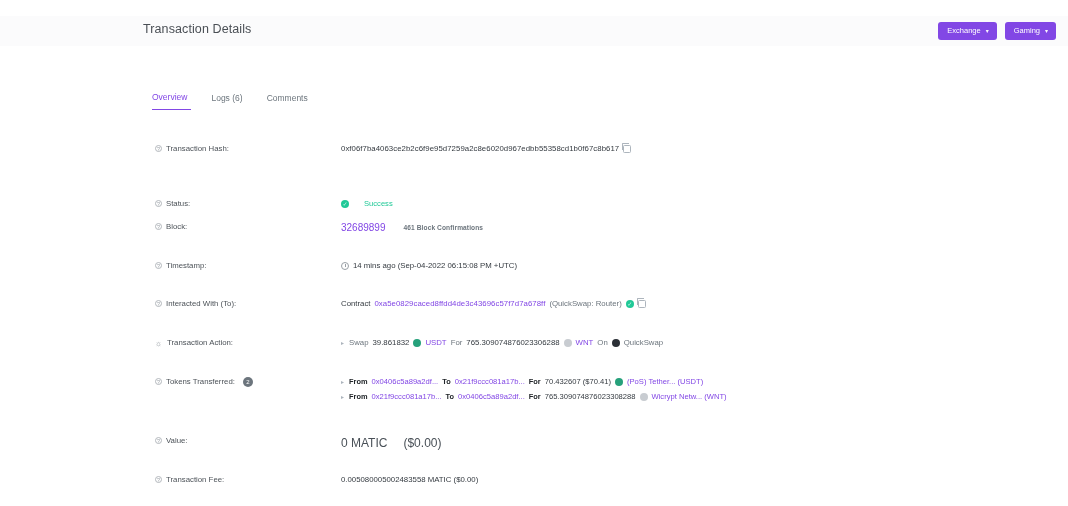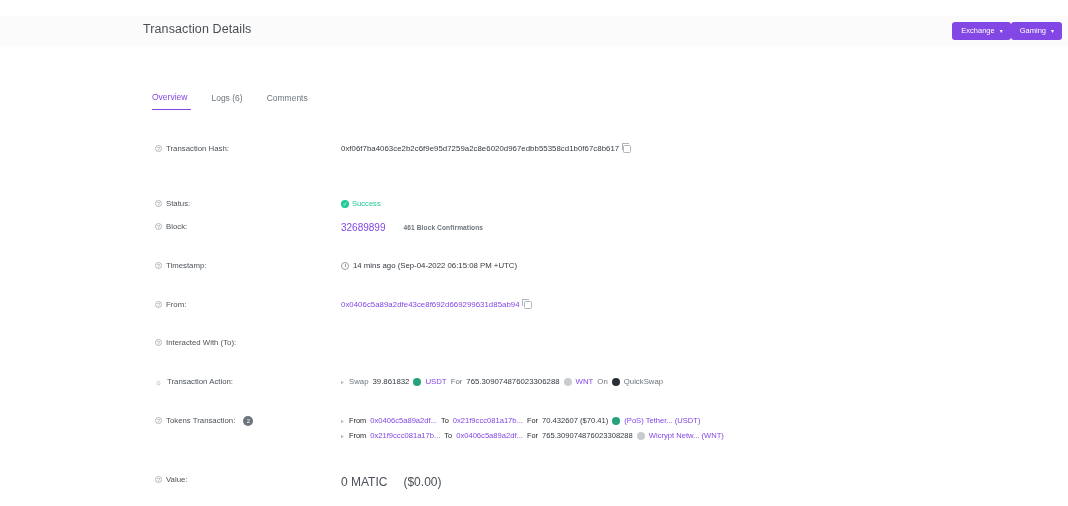--- a/index.html
+++ b/index.html
@@ -22,22 +22,22 @@
     position: absolute; left: 0; top: 0;
     width: 1068px; height: 30px;
     background: #fbfbfc;
   }
   .page-title {
     position: absolute; left: 143px; top: 6px;
     font-size: 12.5px; font-weight: 400; color: #4a4f55;
     letter-spacing: .1px;
   }
   .topbtns {
-    position: absolute; right: 6px; top: 6px;
-    display: flex; gap: 0;
+    position: absolute; right: 12px; top: 6px;
+    display: flex; gap: 8px;
   }
   .pill {
     background: #8247e5; color: #fff;
     border: none; border-radius: 3px;
     font-family: "Liberation Sans", sans-serif;
     font-size: 7.5px; line-height: 1;
     padding: 5px 8px 5px 9px;
     display: flex; align-items: center; gap: 5px;
     cursor: pointer;
   }
@@ -108,21 +108,21 @@
   .r-time   { margin-top: 13px; }
   .r-from   { margin-top: 13px; }
   .r-to     { margin-top: 12px; }
   .r-action { margin-top: 13px; }
   .r-tokens { margin-top: 13px; }
   .r-value  { margin-top: 28px; }
   .r-fee    { margin-top: 13px; }
 
   
   .badge-success {
-    display: inline-flex; align-items: center; gap: 3px;
+    display: inline-flex; align-items: center; gap: 15px;
     color: #20c997; font-size: 7.6px;
   }
   .check-circle {
     width: 8px; height: 8px; border-radius: 50%;
     background: #20c997; color: #fff; font-size: 5.6px;
     line-height: 8px; text-align: center; display: inline-block;
   }
   .verified {
     width: 8px; height: 8px; border-radius: 50%;
     background: #20c997; color: #fff; font-size: 5.6px;
@@ -154,21 +154,21 @@
     display: inline-block; min-width: 10px; height: 10px;
     border-radius: 50%; background: #6c757d; color: #fff;
     font-size: 6px; line-height: 10px; text-align: center;
     padding: 0 2.5px; margin-left: 4px;
   }
   .tok-line {
     display: flex; align-items: center; gap: 4px;
     font-size: 7.6px; color: #343a40; margin-bottom: 6px;
     white-space: nowrap;
   }
-  .tok-line b { font-weight: normal; color:#212529; font-size: 7.4px;}
+  .tok-line b { font-weight: bold; color:#212529; font-size: 7.4px;}
   .value-box {
     font-size: 12px; color: #495057;
   }
   .value-usd { margin-left: 12px; }
   .bottom-strip {
     position: absolute; left:0; bottom:0; width:1068px; height:16px;
     background:#fbfbfc;
   }
 </style>
 </head>
@@ -240,35 +240,32 @@
         <div class="row-label">
           <span class="qmark">?</span>
           <span>Timestamp:</span>
         </div>
         <div class="row-value">
           <span class="clock"></span>
           <span>14 mins ago (Sep-04-2022 06:15:08 PM +UTC)</span>
         </div>
       </div>
 
-      <div class="row r-from">
-        <div class="row-label">
-          <span class="qmark">?</span>
-          <span>From:</span>
-        </div>
-        <div class="row-value">
-          <span class="link mono-ish">0x0406c5a89a2dfe43ce8f692d669299631d85ab94</span>
+
+      <div class="row r-to">
+        <div class="row-label">
+          <span class="qmark">?</span>
+          <span>Interacted With (To):</span>
+        </div>
+        <div class="row-value">
+          <span>Contract</span>
+          <span class="link mono-ish">0xa5e0829caced8ffdd4de3c43696c57f7d7a678ff</span>
+          <span class="muted">(QuickSwap: Router)</span>
+          <span class="verified">✓</span>
           <span class="copy"></span>
-        </div>
-      </div>
-
-      <div class="row r-to">
-        <div class="row-label">
-          <span class="qmark">?</span>
-          <span>Interacted With (To):</span>
         </div>
       </div>
 
       <div class="row r-action">
         <div class="row-label">
           <span class="bulbicon">☼</span>
           <span>Transaction Action:</span>
         </div>
         <div class="row-value">
           <span class="arrow-b">▸</span>
@@ -282,21 +279,21 @@
           <span class="link">WNT</span>
           <span class="muted">On</span>
           <span class="chip-dot dot-qs"></span>
           <span class="muted">QuickSwap</span>
         </div>
       </div>
 
       <div class="row r-tokens">
         <div class="row-label">
           <span class="qmark">?</span>
-          <span>Tokens Transaction:</span>
+          <span>Tokens Transferred:</span>
           <span class="count-badge">2</span>
         </div>
         <div class="row-value" style="flex-direction:column; align-items:flex-start; gap:0;">
 
           <div class="tok-line">
             <span class="arrow-b">▸</span>
             <b>From</b>
             <span class="link">0x0406c5a89a2df...</span>
             <b>To</b>
             <span class="link">0x21f9ccc081a17b...</span>

